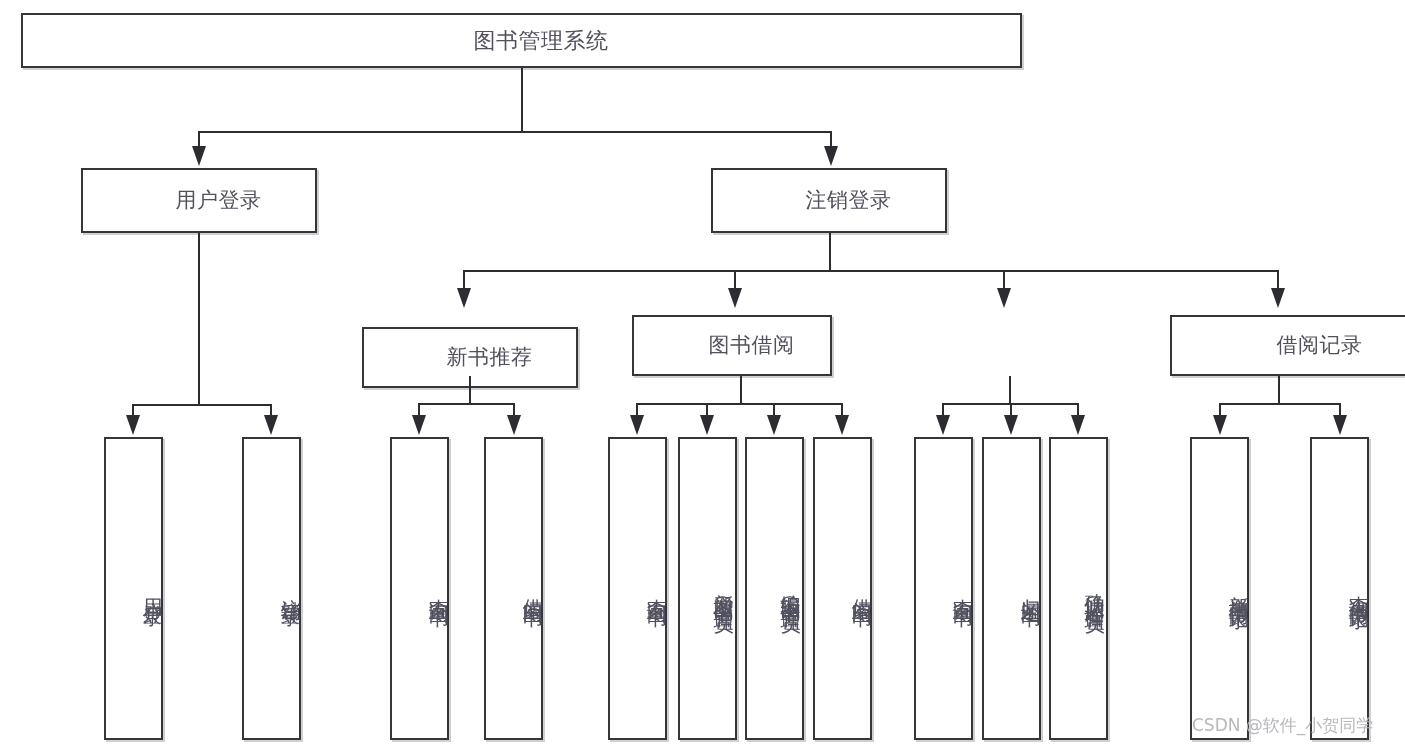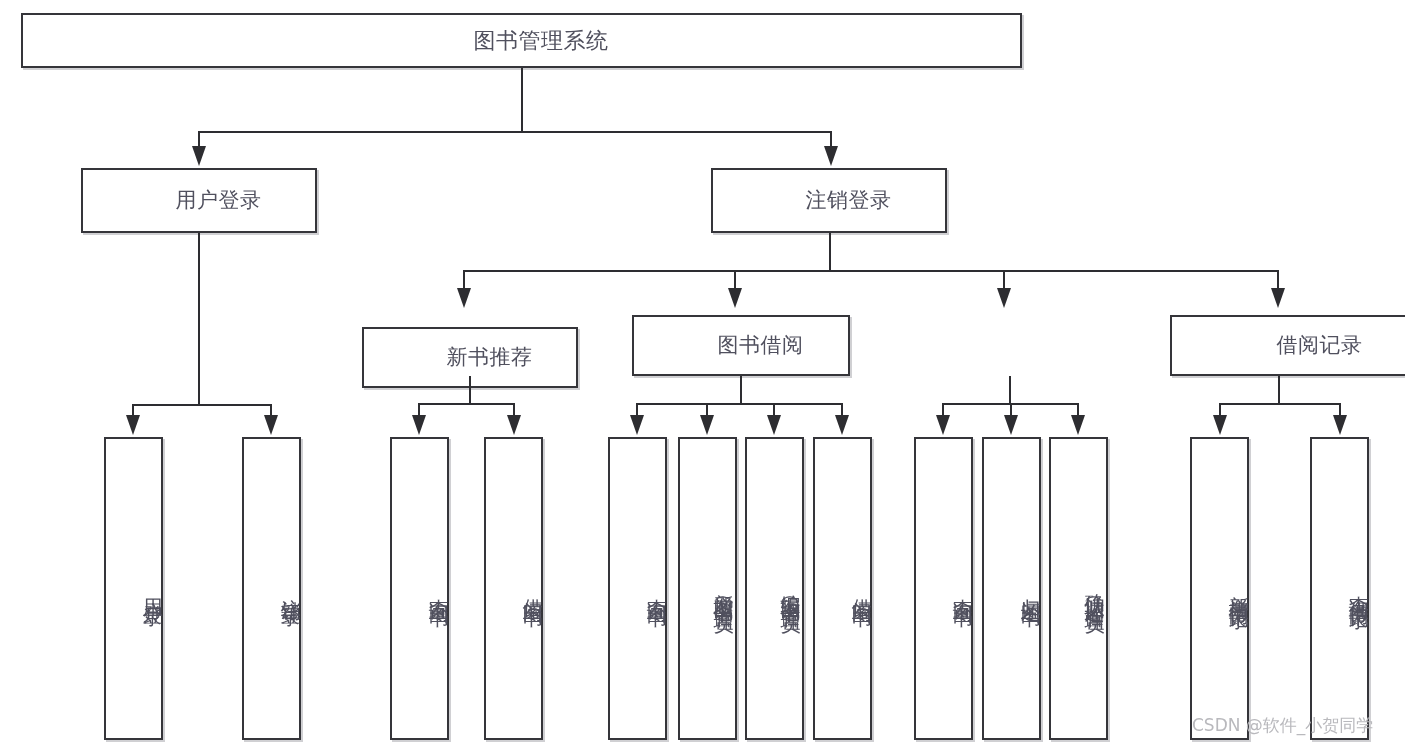--- a/index.html
+++ b/index.html
@@ -98,21 +98,21 @@
   <div class="ln v" style="left:463px;top:270px;height:20px;"></div>
   <div class="arrow" style="left:457px;top:288px;"></div>
   <div class="ln v" style="left:734px;top:270px;height:20px;"></div>
   <div class="arrow" style="left:728px;top:288px;"></div>
   <div class="ln v" style="left:1003px;top:270px;height:20px;"></div>
   <div class="arrow" style="left:997px;top:288px;"></div>
   <div class="ln v" style="left:1277px;top:270px;height:20px;"></div>
   <div class="arrow" style="left:1271px;top:288px;"></div>
 
   <div class="node h" style="left:362px;top:327px;width:216px;height:61px;">新书推荐</div>
-  <div class="node h" style="left:632px;top:315px;width:218px;height:61px;">图书借阅</div>
+  <div class="node h" style="left:632px;top:315px;width:200px;height:61px;">图书借阅</div>
   <div class="node h" style="left:1170px;top:315px;width:260px;height:61px;">借阅记录</div>
 
   <div class="ln v" style="left:469px;top:376px;height:28px;"></div>
   <div class="ln h" style="left:418px;top:403px;width:96px;"></div>
   <div class="ln v" style="left:418px;top:403px;height:14px;"></div>
   <div class="arrow" style="left:412px;top:415px;"></div>
   <div class="ln v" style="left:513px;top:403px;height:14px;"></div>
   <div class="arrow" style="left:507px;top:415px;"></div>
 
   <div class="ln v" style="left:740px;top:376px;height:28px;"></div>

